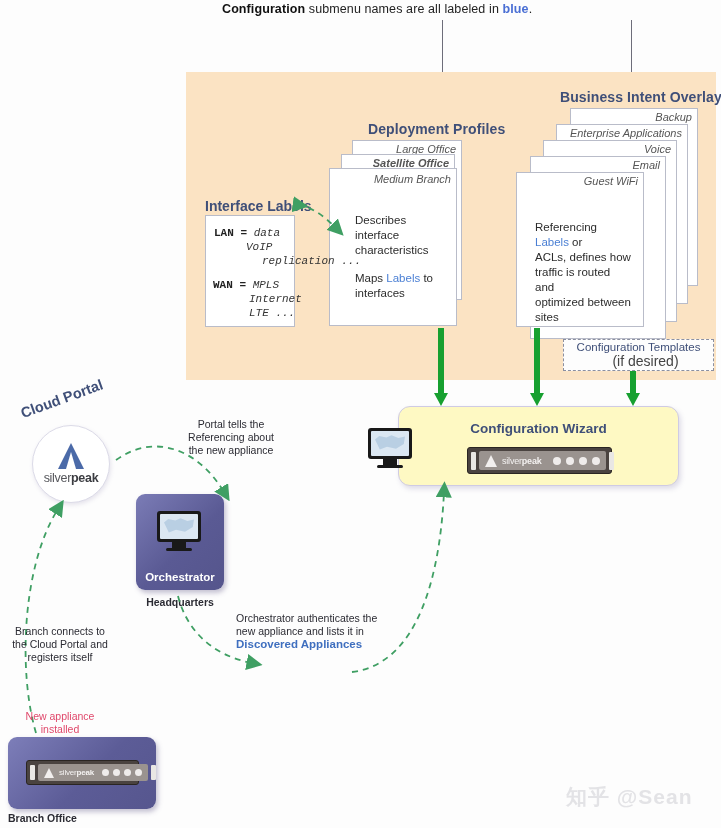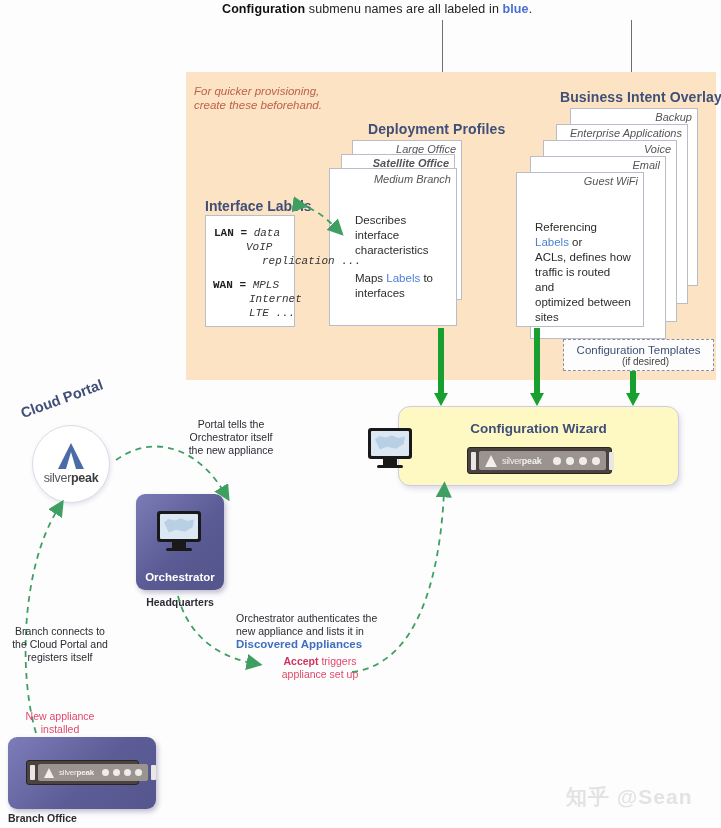--- a/index.html
+++ b/index.html
@@ -67,21 +67,21 @@
   .iface-row .k { font-weight:bold; }
   .iface-row .v { font-style:italic; color:#333; }
 
   
   .tmpl-box {
     position:absolute; left:563px; top:339px; width:151px; height:32px;
     border:1px dashed #8b8fa0; background:#fdfdfd;
     display:flex; flex-direction:column; align-items:center; justify-content:center;
   }
   .tmpl-box .t1 { font-size:11.5px; color:#3f4f78; }
-  .tmpl-box .t2 { font-size:10px; color:#444;margin-left:14px; }
+  .tmpl-box .t2 { font-size:14px; color:#444;margin-left:14px; }
 
   
   .garrow { position:absolute; }
   .garrow .shaft { position:absolute; left:4px; top:0; width:6px; background:#17a030; }
   .garrow .head {
     position:absolute; left:0; width:0; height:0;
     border-left:7px solid transparent; border-right:7px solid transparent;
     border-top:13px solid #17a030;
   }
 
@@ -188,24 +188,20 @@
 
   <div class="top-caption">
     <span class="b">Configuration</span><span> submenu names are all labeled in </span><span class="blue">blue</span><span>.</span>
   </div>
 
   <div class="connector" style="left:442px; top:20px; height:110px;"></div>
   <div class="connector" style="left:631px; top:20px; height:72px;"></div>
 
   <div class="orange-panel"></div>
 
-  <div class="orange-note">
-    <span>For quicker provisioning,</span><br>
-    <span>create these beforehand.</span>
-  </div>
 
   <div class="sect-title" style="left:368px; top:121px;">Deployment Profiles</div>
 
   <div class="card" style="left:352px; top:140px; width:110px; height:160px;"></div>
   <div class="card-tab" style="left:352px; top:143px; width:104px;">Large Office</div>
 
   <div class="card" style="left:341px; top:154px; width:114px; height:160px;"></div>
   <div class="card-tab" style="left:341px; top:157px; width:108px;font-weight:bold;">Satellite Office</div>
 
   <div class="card" style="left:329px; top:168px; width:128px; height:158px;"></div>
@@ -354,40 +350,36 @@
 
     <path d="M36,733 C18,672 22,566 58,509" stroke="#3f9f63" stroke-width="1.8" fill="none" stroke-dasharray="6,5" marker-end="url(#gh)"></path>
 
     <path d="M178,596 C186,628 210,655 252,663" stroke="#3f9f63" stroke-width="1.8" fill="none" stroke-dasharray="6,5" marker-end="url(#gh)"></path>
 
     <path d="M352,672 C418,664 440,576 444,492" stroke="#3f9f63" stroke-width="1.8" fill="none" stroke-dasharray="6,5" marker-end="url(#gh)"></path>
   </svg>
 
   <div class="anno" style="left:172px; top:418px; width:118px; text-align:center;">
     <span>Portal tells the</span><br>
-    <span>Orchestrator itself</span><br>
+    <span>Referencing about</span><br>
     <span>the new appliance</span>
   </div>
 
   <div class="anno" style="left:4px; top:625px; width:112px; text-align:center;">
     <span>Branch connects to</span><br>
     <span>the Cloud Portal and</span><br>
     <span>registers itself</span>
   </div>
 
   <div class="anno" style="left:236px; top:612px; width:168px;">
     <span>Orchestrator authenticates the</span><br>
     <span>new appliance and lists it in</span><br>
     <span class="blue">Discovered Appliances</span>
   </div>
 
-  <div class="anno redtext" style="left:270px; top:655px; width:100px; text-align:center;">
-    <span class="red">Accept</span><span> triggers</span><br>
-    <span>appliance set up</span>
-  </div>
 
   <div class="anno redtext" style="left:14px; top:710px; width:92px; text-align:center;">
     <span>New appliance</span><br>
     <span>installed</span>
   </div>
 
   <div class="watermark">知乎 @Sean</div>
 
 </div>
 

